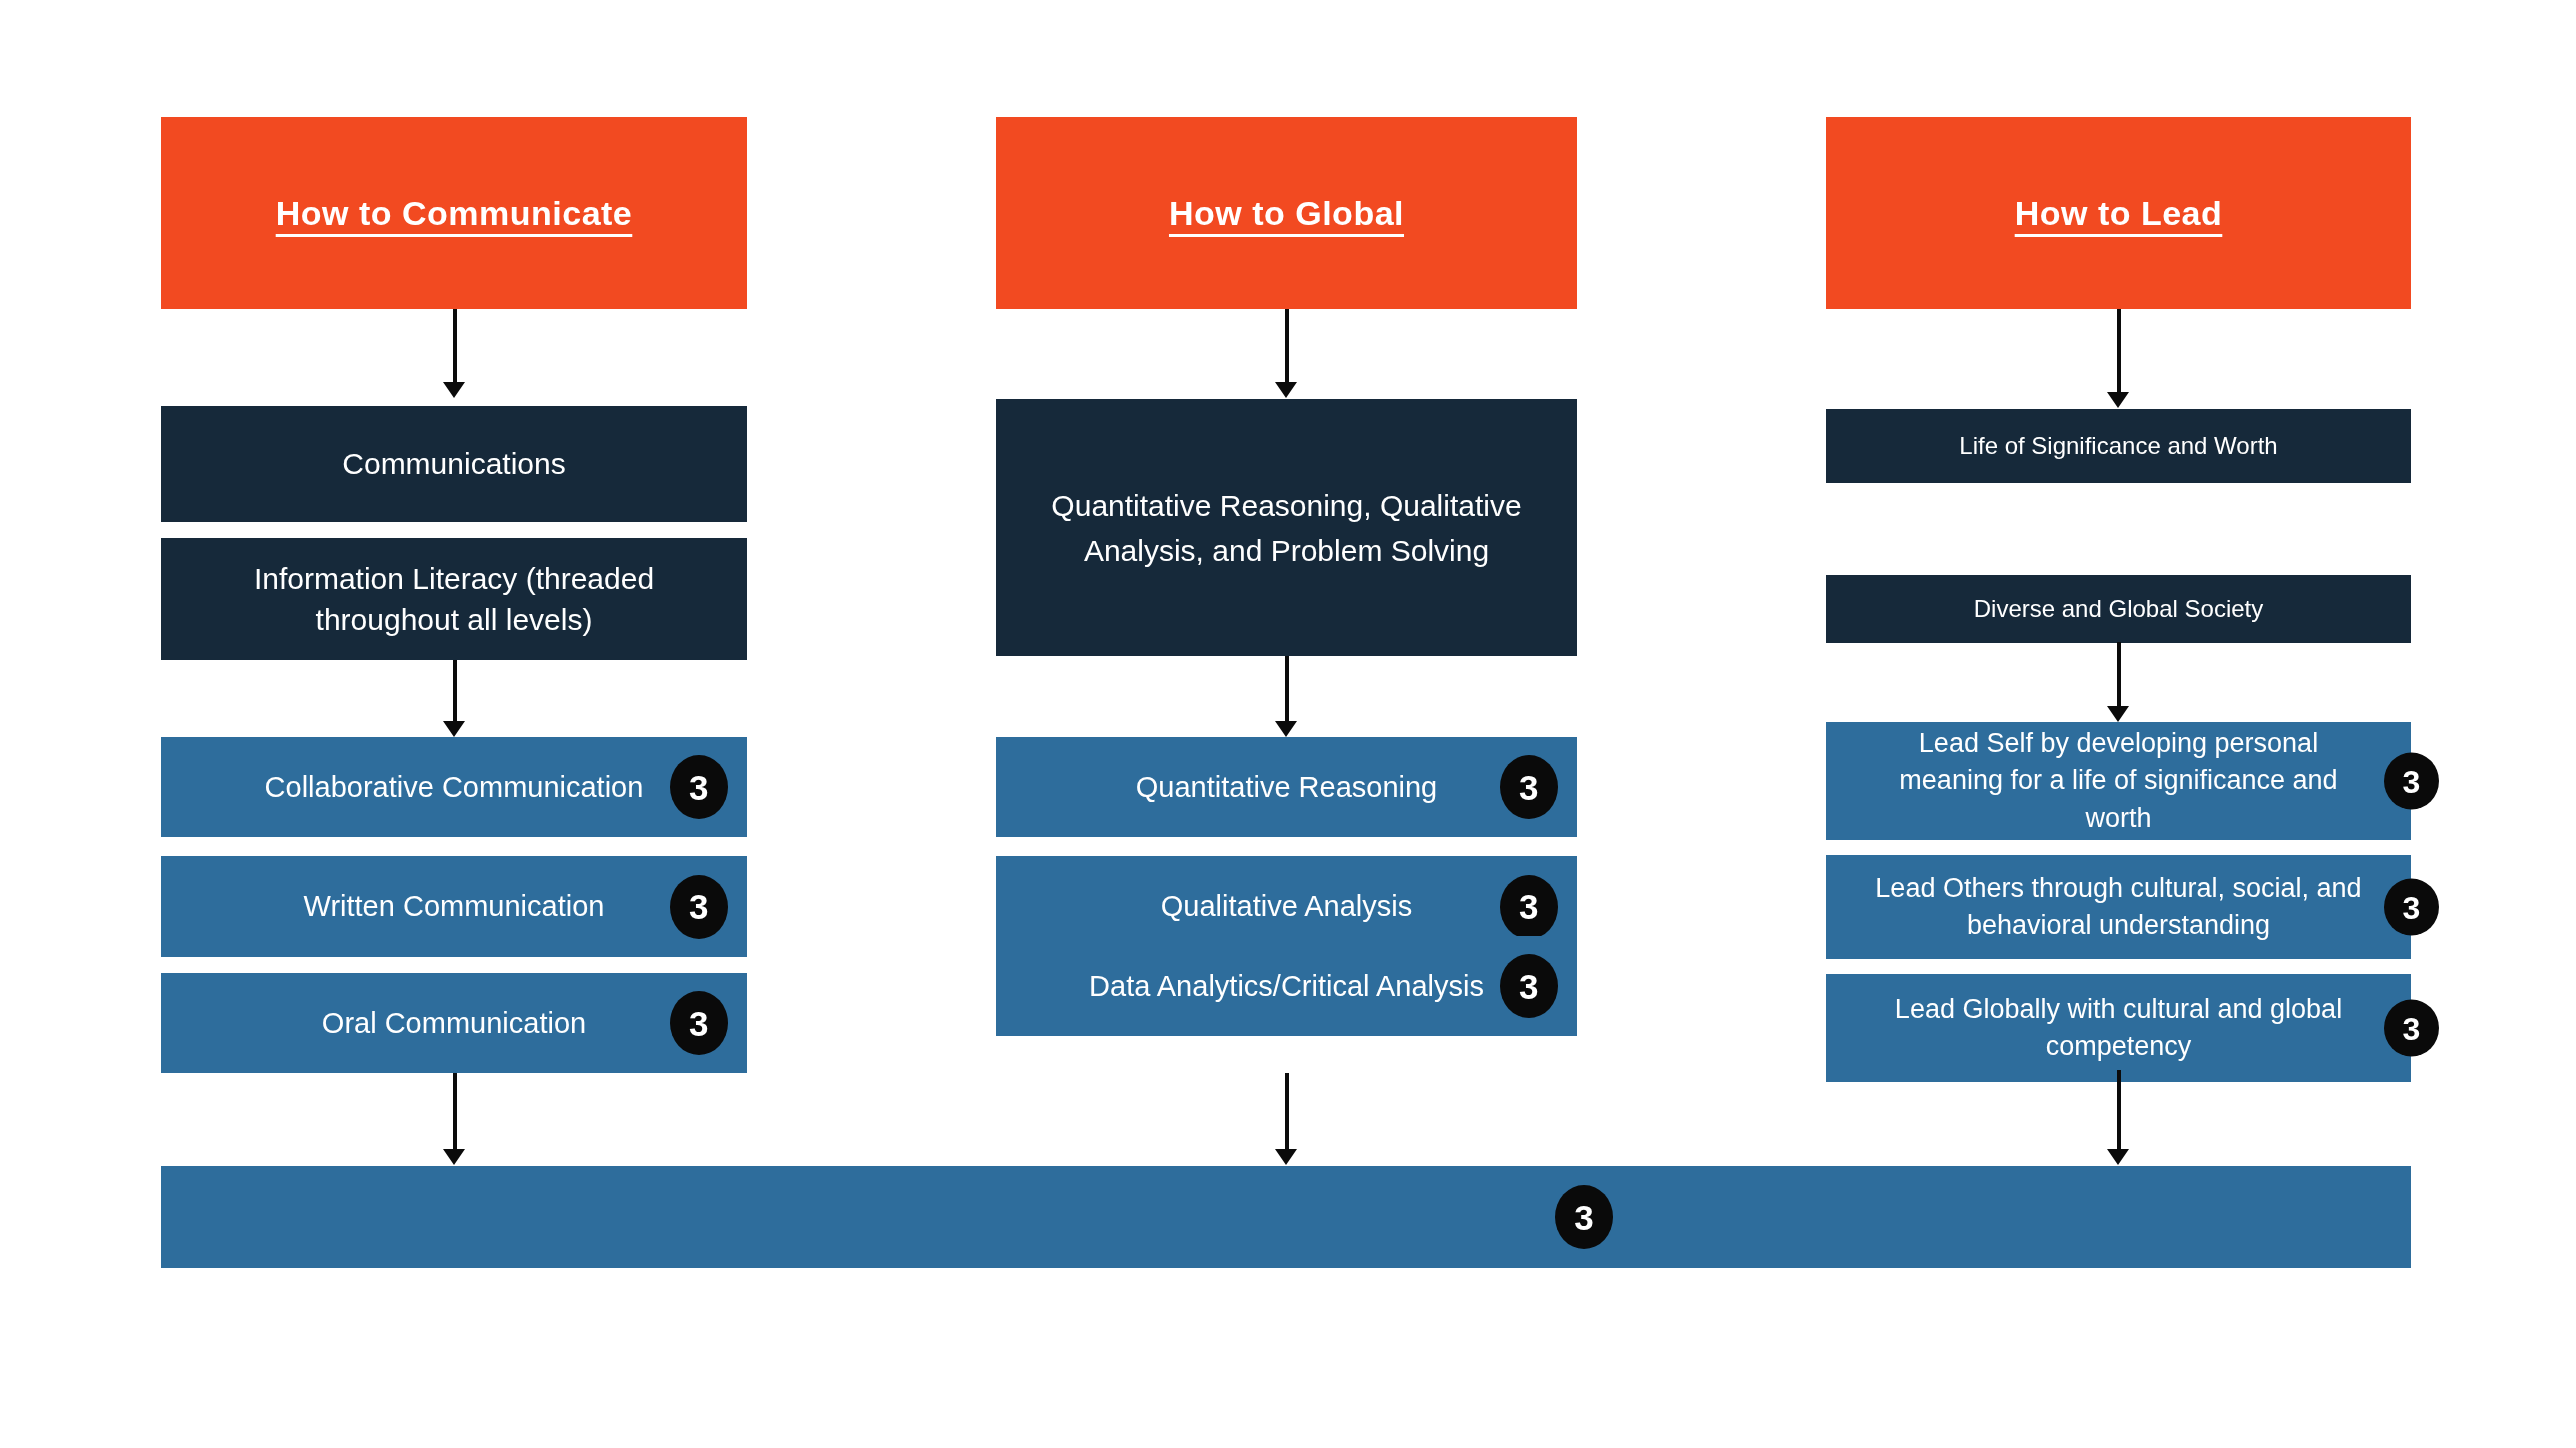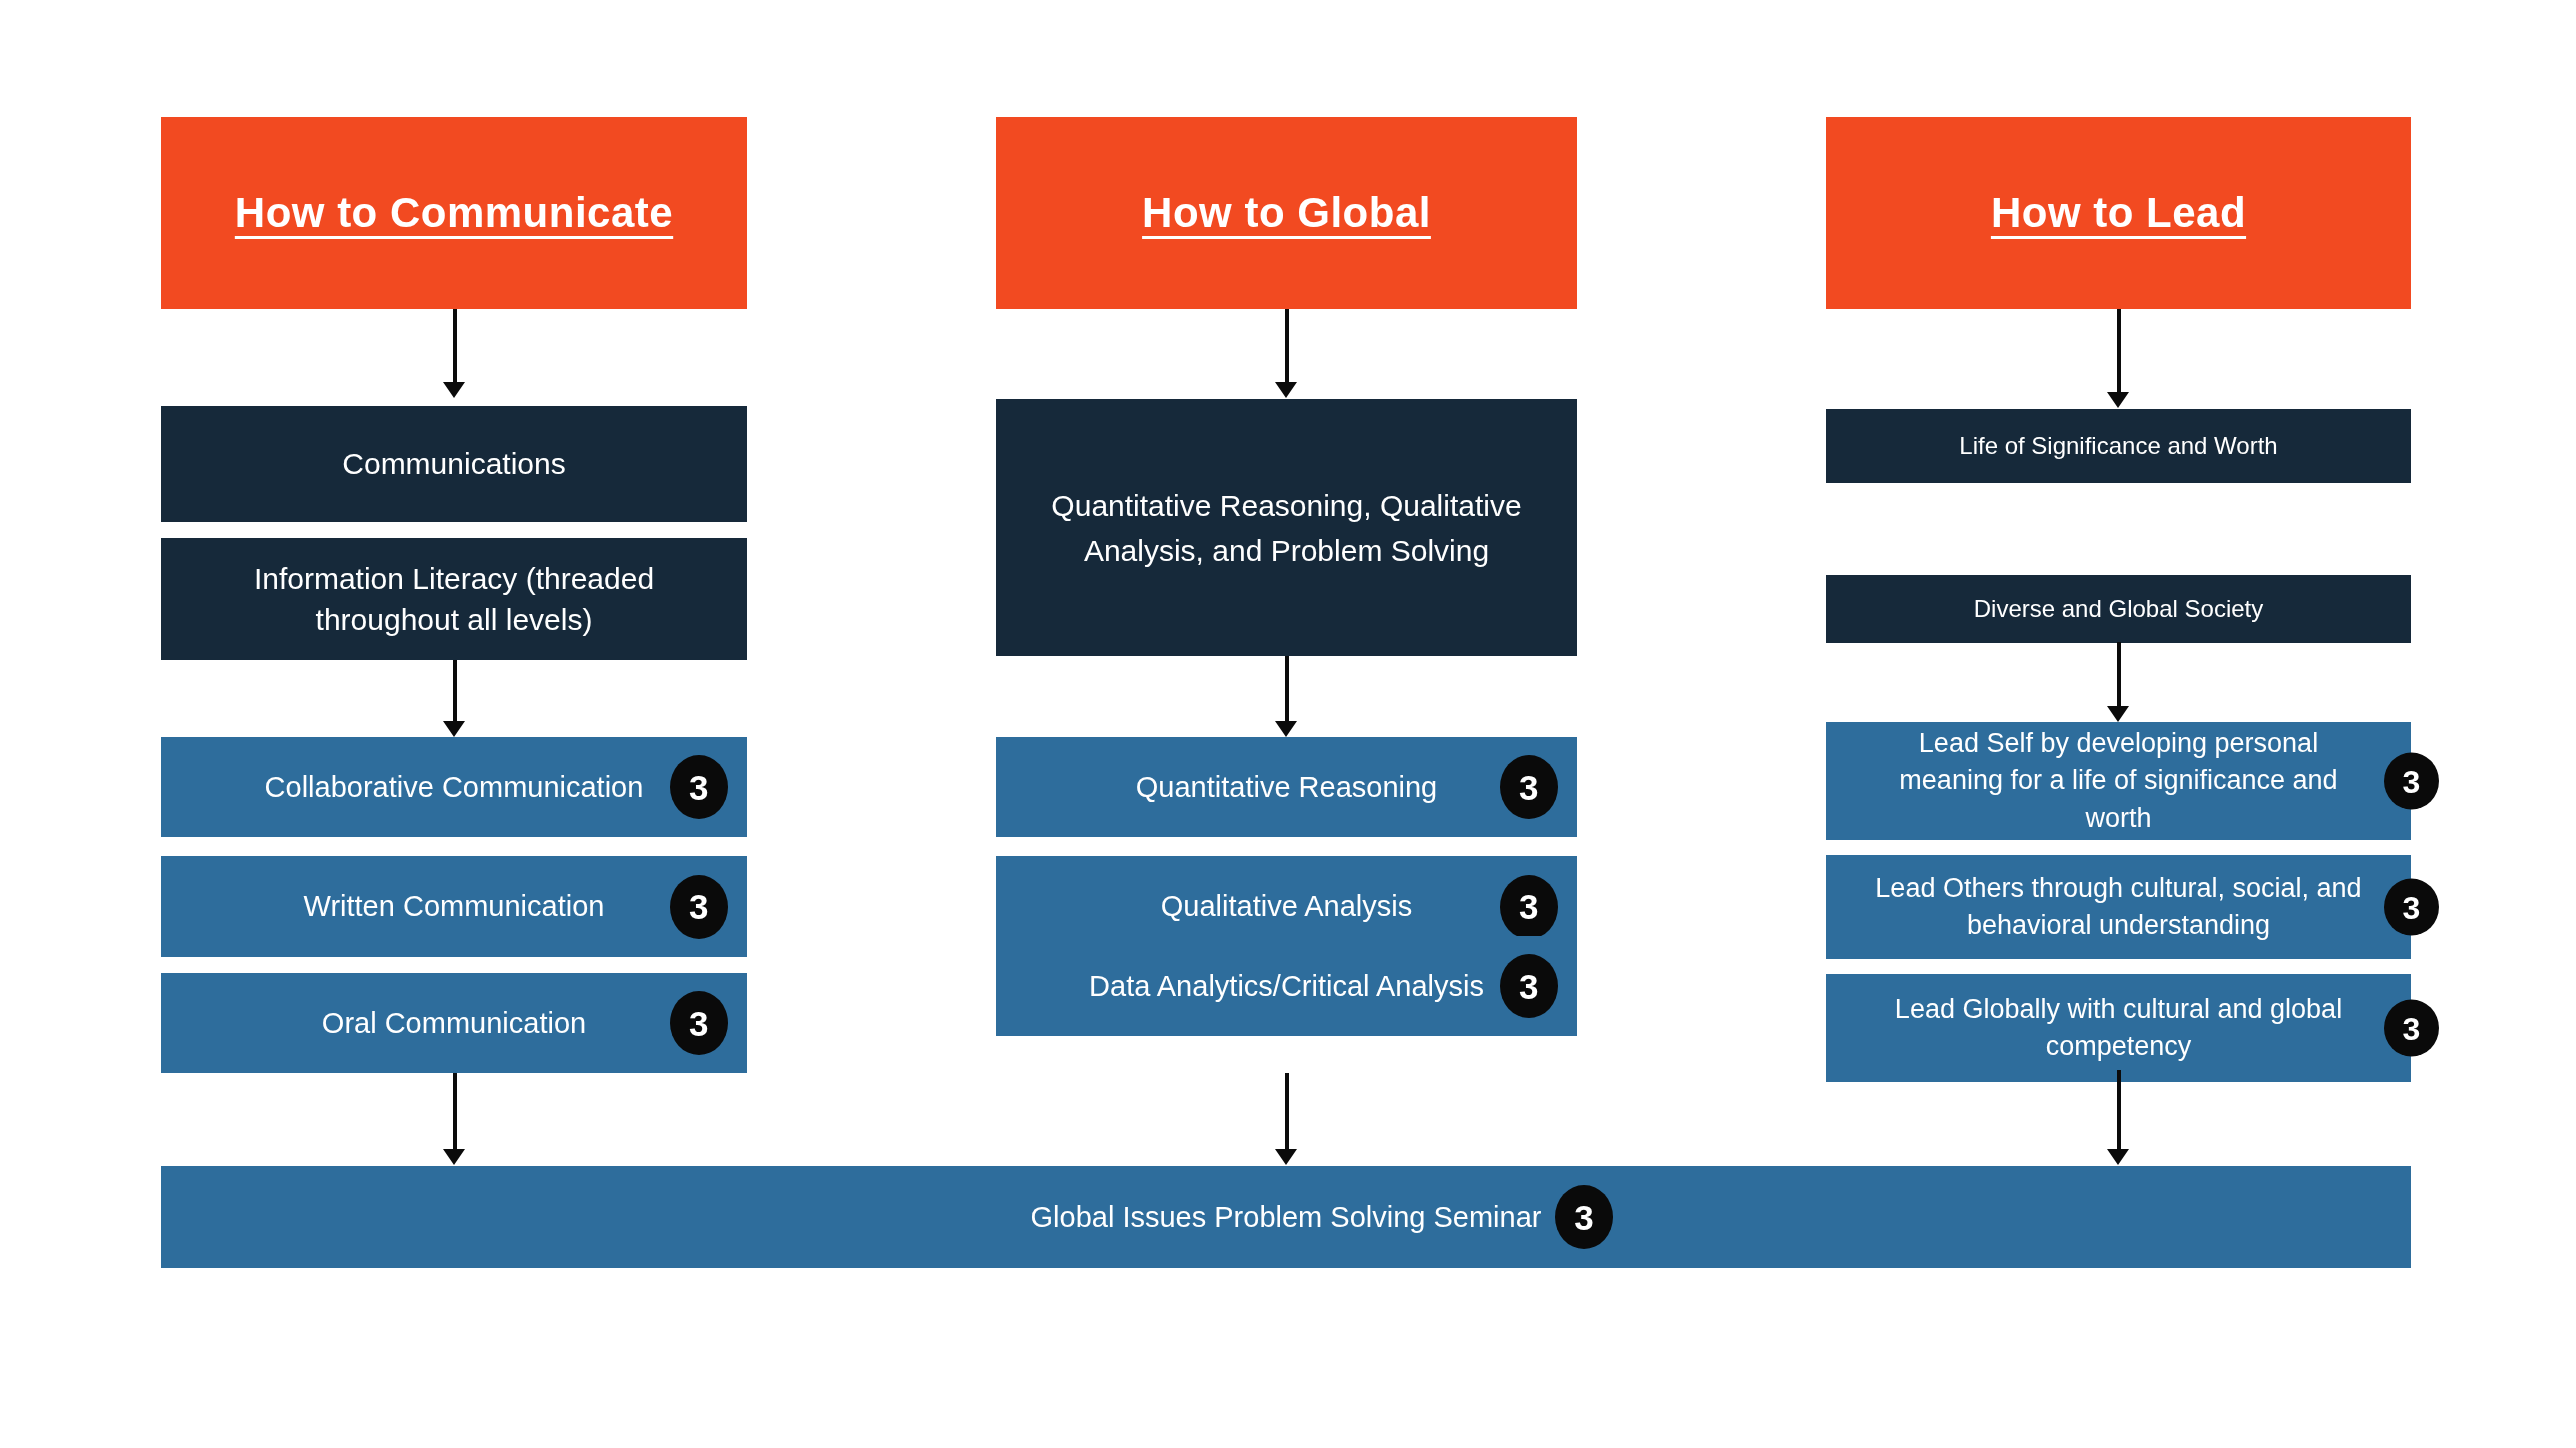--- a/index.html
+++ b/index.html
@@ -1,21 +1,21 @@
 <!DOCTYPE html>
 <html style="--orange: #f24a21; --navy: #16293a; --blue: #2e6d9c; --badge_black: #0a0a0a;"><head>
 <meta charset="utf-8">
 <style>
   html,body{margin:0;padding:0;background:#fff;}
   .stage{position:relative;width:2576px;height:1449px;background:#ffffff;
          font-family:"Liberation Sans",sans-serif;overflow:hidden;}
   .box{position:absolute;display:flex;align-items:center;justify-content:center;
        text-align:center;color:#ffffff;box-sizing:border-box;}
   .hdr{background:var(--orange,#f24a21);}
-  .hdr .hlbl{font-weight:bold;font-size:42px;letter-spacing:0.5px;
+  .hdr .hlbl{font-weight:bold;font-size:34px;letter-spacing:0.5px;
        text-decoration:underline;text-underline-offset:8.7px;text-decoration-thickness:2.9px;}
   .dark{background:var(--navy,#16293a);font-size:30px;}
   .dark.sm{font-size:24px;}
   .blue{background:var(--blue,#2e6d9c);font-size:29px;}
   .blue.sm{font-size:27px;}
   .lbl{white-space:pre-line;line-height:1.38;padding:0 15.5px;}
   .badge{position:absolute;right:19.3px;top:50%;transform:translateY(-50%);
          width:58px;height:64px;border-radius:50%;background:var(--badge_black,#0a0a0a);
          color:#fff;font-weight:bold;font-size:35px;line-height:1;
          display:flex;align-items:center;justify-content:center;}
@@ -98,21 +98,20 @@
 behavioral understanding</span>
     <span class="badge out">3</span>
   </div>
   <div class="box blue sm" style="left:1826px;top:974px;width:585px;height:108px">
     <span class="lbl">Lead Globally with cultural and global
 competency</span>
     <span class="badge out">3</span>
   </div>
 
   <div class="box blue bar" style="left:161px;top:1166px;width:2250px;height:102px">
-    <span class="lbl">Global Issues Problem Solving Seminar</span>
     <span class="badge">3</span>
   </div>
 
   <div class="arrow" style="left:453px;top:309px;height:73px"></div>
   <div class="arrow" style="left:453px;top:660px;height:61px"></div>
   <div class="arrow" style="left:453px;top:1073px;height:76px"></div>
 
   <div class="arrow" style="left:1285px;top:309px;height:73px"></div>
   <div class="arrow" style="left:1285px;top:656px;height:65px"></div>
   <div class="arrow" style="left:1285px;top:1073px;height:76px"></div>

